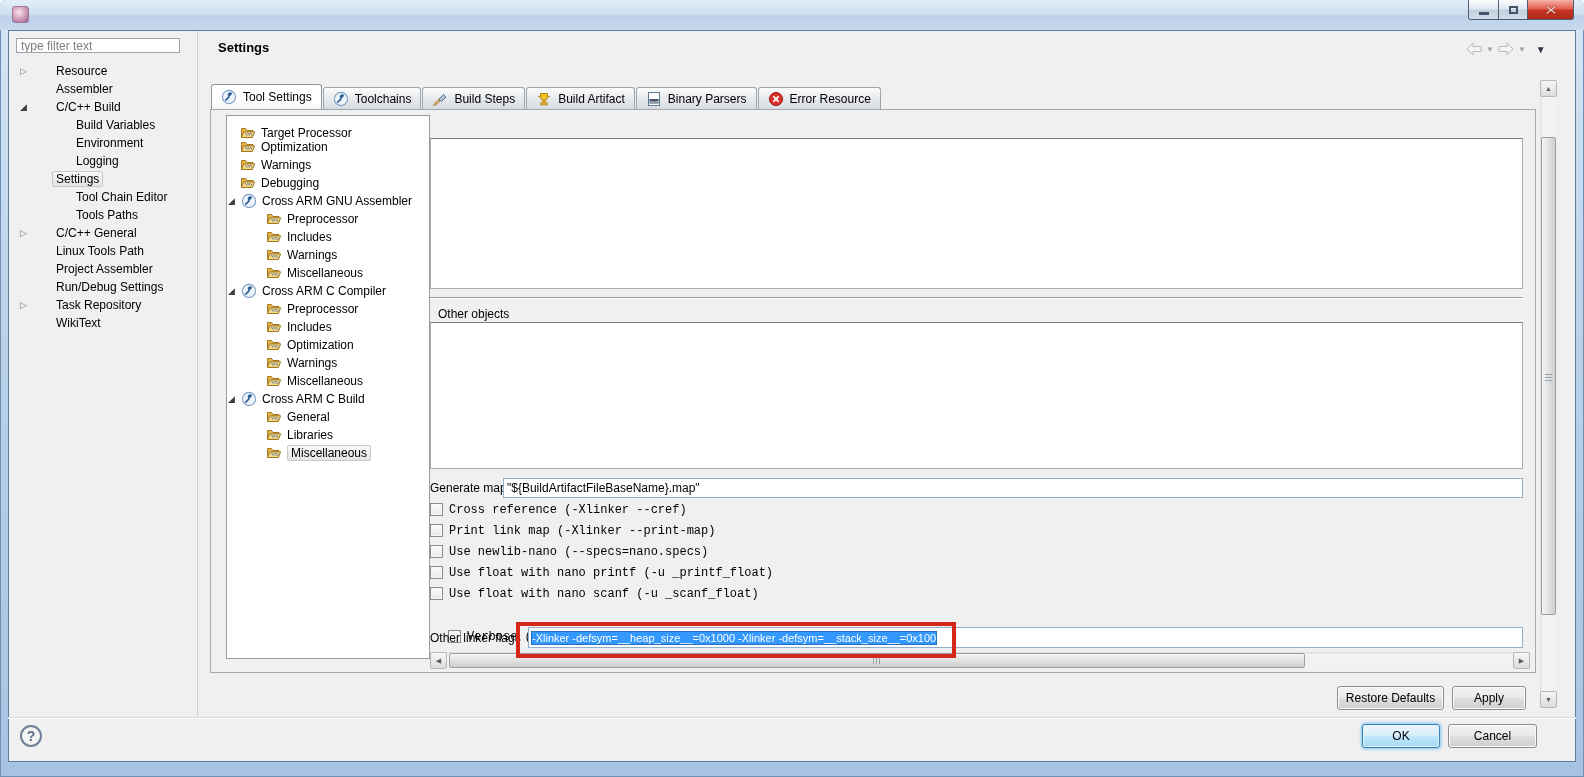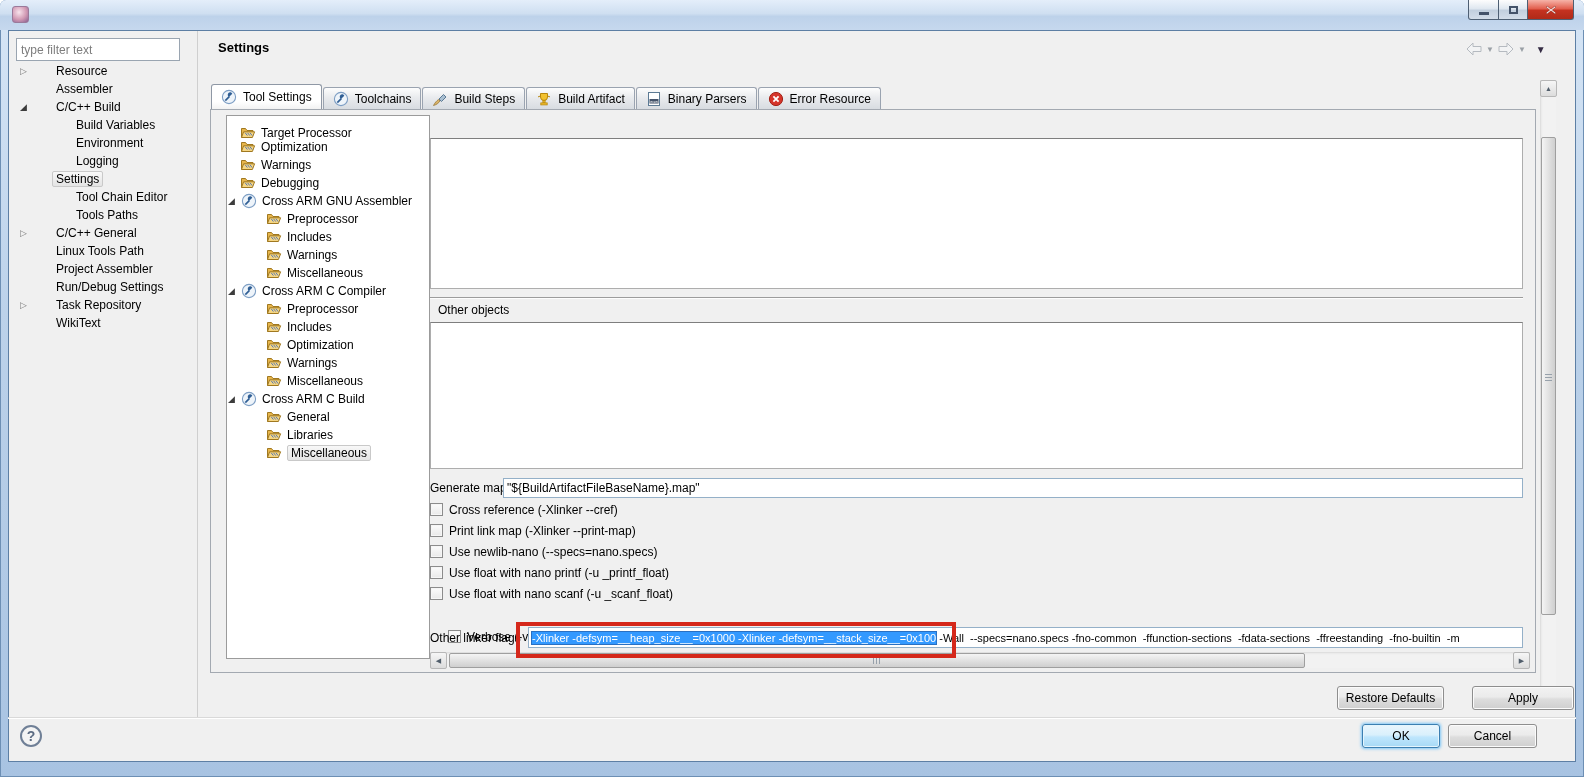--- a/index.html
+++ b/index.html
@@ -12,21 +12,21 @@
   #title-text{position:absolute;left:36px;top:8px;font-size:12px;color:#111;text-shadow:0 0 6px #ffffff,0 0 2px #ffffff;white-space:nowrap;}
   .wbtn{position:absolute;top:0;height:20px;box-sizing:border-box;border:1px solid #4e5f73;border-top:none;display:flex;align-items:center;justify-content:center;background:linear-gradient(#fdfdfd,#dfe7f0 45%,#c2cfde 55%,#d3dde9);}
   #btn-min{left:1468px;width:31px;border-radius:0 0 0 3px;}
   #btn-max{left:1498px;width:30px;}
   #btn-close{left:1527px;width:47px;border-radius:0 0 3px 0;background:linear-gradient(#f6b3a8,#e2604f 45%,#c43220 55%,#b02a18);}
   .glyph-min{width:10px;height:3px;background:#44536a;margin-top:7px;}
   .glyph-max{width:9px;height:8px;border:2px solid #44536a;box-sizing:border-box;background:transparent;}
   
   #dlg{position:absolute;left:8px;top:30px;width:1568px;height:732px;background:#f0f0f0;border:1px solid #5d7fa4;box-sizing:border-box;}
   
-  #filter-input{position:absolute;left:16px;top:38px;width:164px;height:23px;box-sizing:border-box;border:1px solid #9aa5b1;background:#fff;font:12px "Liberation Sans",sans-serif;padding:2px 4px;color:#222;}
+  #filter-input{position:absolute;left:16px;top:38px;width:164px;height:15px;box-sizing:border-box;border:1px solid #9aa5b1;background:#fff;font:12px "Liberation Sans",sans-serif;padding:2px 4px;color:#222;}
   #filter-input::placeholder{color:#7d7d7d;}
   #v-divider{position:absolute;left:197px;top:31px;width:1px;height:686px;background:#cfcfcf;}
   .trow{position:absolute;height:18px;display:flex;align-items:center;white-space:nowrap;}
   .arr{display:inline-block;width:16px;font-size:9px;color:#7b7b7b;text-align:left;}
   .arr.exp{color:#3c3c3c;font-size:9px;}
   .lbl{display:inline-block;margin-left:20px;}
   .sel-label{background:linear-gradient(#f8f8f8,#e4e4e4);border:1px solid #c9c9c9;border-radius:2px;padding:0 3px;margin-left:-4px;}
   
   #page-title{position:absolute;left:218px;top:40px;font-size:13px;font-weight:bold;}
   .navwrap{position:absolute;top:42px;display:flex;align-items:center;gap:4px;}
@@ -35,29 +35,29 @@
   
   #tabs{position:absolute;left:211px;top:84px;height:25px;display:flex;align-items:flex-end;}
   .tab{display:flex;align-items:center;gap:6px;padding:0 9px;height:22px;box-sizing:border-box;border:1px solid #9aa3b0;border-bottom:none;border-radius:3px 3px 0 0;background:linear-gradient(#fdfdfd,#e9ebee 45%,#d8dce1);margin-right:1px;}
   .tab.active{height:25px;background:linear-gradient(#ffffff 70%,#f2f2f2);border-color:#8f98a5;z-index:3;}
   .i16{width:16px;height:16px;display:inline-block;}
   
   #content-box{position:absolute;left:210px;top:109px;width:1326px;height:564px;border:1px solid #a3a9b1;background:#f0f0f0;box-sizing:border-box;}
   #tool-tree-panel{position:absolute;left:226px;top:115px;width:204px;height:544px;background:#fff;border:1px solid #9b9b9b;box-sizing:border-box;}
   
   .band{position:absolute;left:430px;width:1093px;background:#f0f0f0;box-sizing:border-box;display:flex;align-items:center;padding-left:8px;}
-  .band2{border-top:1px solid #9c9c9c;box-shadow:inset 0 1px 0 #fdfdfd;}
+  .band2{border-top:1px solid #9c9c9c;box-shadow:inset 0 1px 0 #fdfdfd;align-items:flex-end;}
   .listbox{position:absolute;left:430px;width:1093px;background:#fff;border:1px solid #adadad;border-top:1px solid #7e7e7e;box-sizing:border-box;}
   
   .txtfield{position:absolute;background:#fff;border:1px solid #94b0c8;box-sizing:border-box;padding:2px 3px;white-space:pre;overflow:hidden;font:12px "Liberation Sans",sans-serif;}
   #olf-field{font-size:11px;display:flex;align-items:center;}
   .olf-sel{background:#3399ff;color:#fff;outline:1px solid #2a70c2;white-space:pre;}
   .olf-rest{color:#000;white-space:pre;}
   
-  .cbrow{position:absolute;left:430px;height:17px;display:flex;align-items:center;gap:6px;white-space:nowrap;}
+  .cbrow{position:absolute;left:430px;height:17px;display:flex;align-items:center;gap:6px;white-space:nowrap;font-family:Liberation Mono, monospace;}
   .cb{width:13px;height:13px;box-sizing:border-box;border:1px solid #8c8c8c;background:linear-gradient(#fcfcfc,#e9e9e9);box-shadow:inset 0 0 0 1px #f6f6f6;}
   
   #red-annotation{position:absolute;left:516px;top:622px;width:440px;height:36px;border:4px solid #d5281b;box-sizing:border-box;z-index:50;}
   
   .sbtn{position:absolute;width:17px;height:17px;box-sizing:border-box;border:1px solid #b7b7b7;border-radius:2px;background:linear-gradient(#f6f6f6,#dcdcdc);color:#515e6b;display:flex;align-items:center;justify-content:center;font-size:7px;}
   .strack-h{position:absolute;background:#f2f2f2;box-shadow:inset 0 1px 2px #d8d8d8;}
   .strack-v{position:absolute;background:#f2f2f2;box-shadow:inset 1px 0 2px #d8d8d8;}
   .sthumb-h{position:absolute;background:linear-gradient(#f4f4f4,#cfcfcf);border:1px solid #9f9f9f;border-radius:2px;box-sizing:border-box;display:flex;align-items:center;justify-content:center;}
   .sthumb-v{position:absolute;background:linear-gradient(90deg,#f4f4f4,#cfcfcf);border:1px solid #9f9f9f;border-radius:2px;box-sizing:border-box;display:flex;align-items:center;justify-content:center;}
   .grip-h{width:9px;height:7px;background:repeating-linear-gradient(90deg,#97a1ab 0 1px,transparent 1px 3px);}
@@ -389,42 +389,42 @@
   <div class="cbrow" style="top:585px;">
       <span class="cb"></span>
       <span>Use float with nano scanf (-u _scanf_float)</span>
     </div>
   <div class="cbrow" style="top:628px;padding-left:18px;">
       <span class="cb"></span>
       <span>Verbose (-v)</span>
     </div>
 
   <div class="abs" style="left:430px;top:631px;">Other linker flags</div>
-  <div class="txtfield" id="olf-field" style="left:528px;top:627px;width:995px;height:21px;"><span class="olf-sel">-Xlinker -defsym=__heap_size__=0x1000 -Xlinker -defsym=__stack_size__=0x100</span><span class="olf-rest"> -Wall  --specs=nano.specs -fno-common  -ffunction-sections  -fdata-sections  -ffreestanding  -fno-builtin  -m</span></div>
+  <div class="txtfield" id="olf-field" style="left:528px;top:627px;width:995px;height:21px;"><span class="olf-sel">-Xlinker -defsym=__heap_size__=0x1000 -Xlinker -defsym=__stack_size__=0x100</span></div>
 
   <div id="red-annotation"></div>
 
   <div class="strack-h" style="left:430px;top:652px;width:1100px;height:17px;"></div>
   <div class="sbtn" style="left:430px;top:652px;">◀</div>
   <div class="sbtn" style="left:1513px;top:652px;">▶</div>
   <div class="sthumb-h" style="left:449px;top:653px;width:856px;height:15px;">
       <span class="grip-h"></span>
     </div>
 
   <div class="strack-v" style="left:1540px;top:80px;width:17px;height:628px;"></div>
   <div class="sbtn" style="left:1540px;top:80px;">▲</div>
   <div class="sbtn" style="left:1540px;top:691px;">▼</div>
   <div class="sthumb-v" style="left:1541px;top:137px;width:15px;height:478px;">
       <span class="grip-v"></span>
     </div>
 
   <div class="btn" style="left:1337px;top:686px;width:107px;height:24px;">
       <span>Restore Defaults</span>
     </div>
-  <div class="btn" style="left:1452px;top:686px;width:102px;height:24px;margin-left:20px;">
+  <div class="btn" style="left:1452px;top:686px;width:74px;height:24px;">
       <span>Apply</span>
     </div>
 
   <div id="separator"></div>
   <div id="help-btn">
       <span>?</span>
     </div>
 
   <div class="btn default" style="left:1362px;top:724px;width:78px;height:24px;">
       <span>OK</span>

